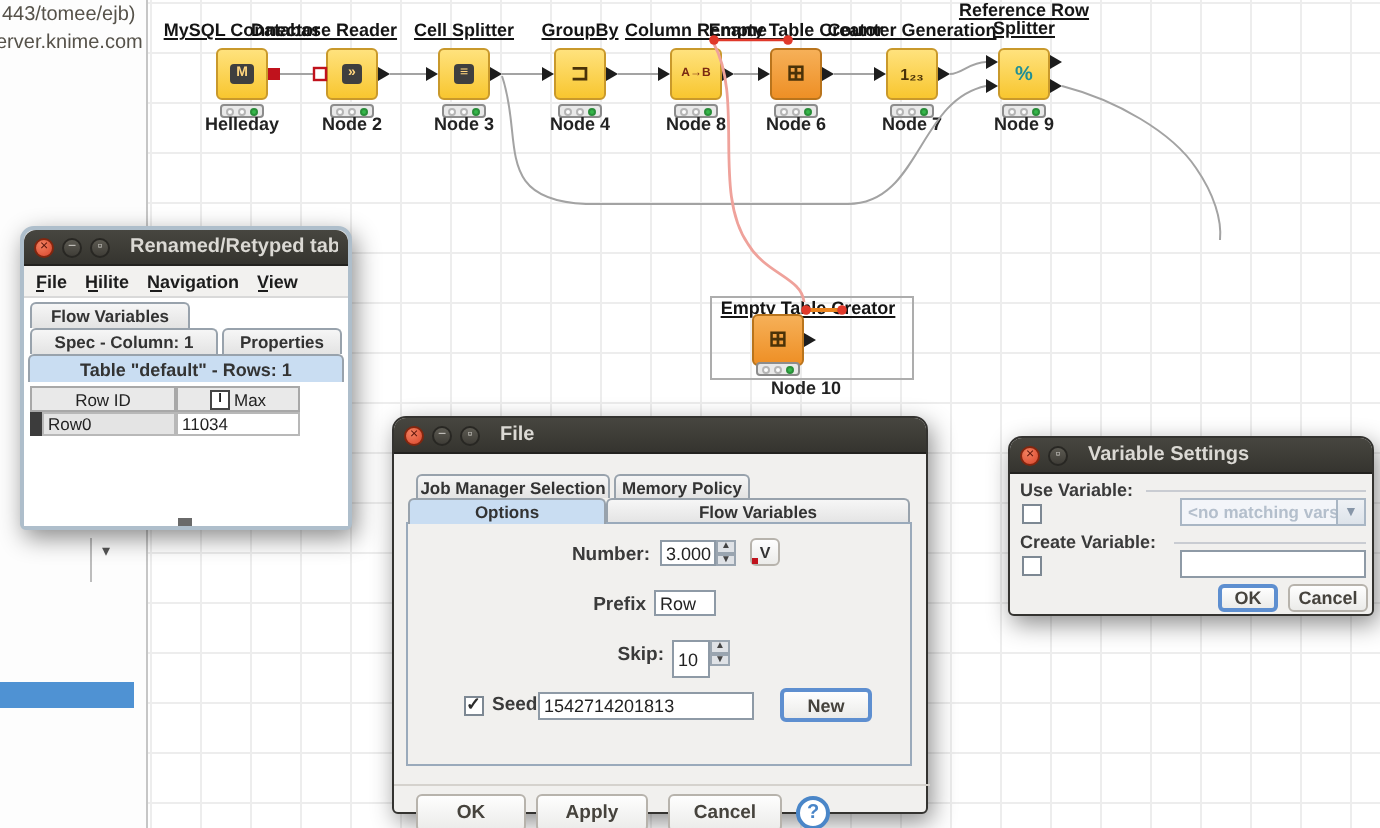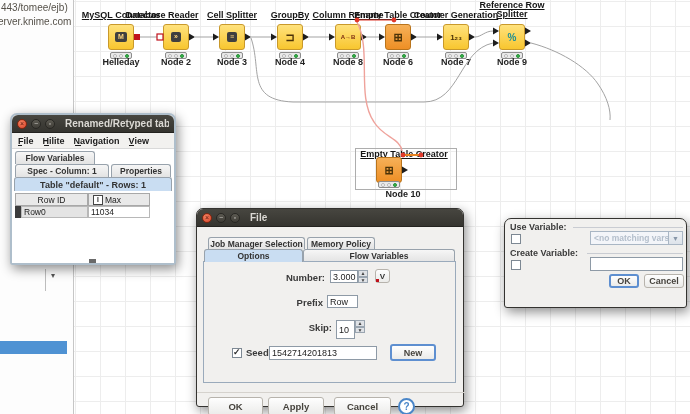--- a/index.html
+++ b/index.html
@@ -243,21 +243,21 @@
       <i class="mn-ul" style="left:32px;width:5px"></i>
       <i class="mn-ul" style="left:63px;width:6px"></i>
       <i class="mn-ul" style="left:117px;width:5px"></i>
     </div>
     <div style="position:relative;height:114px;background:#fff;">
       <div class="mtab" style="left:3px;top:2px;width:80px;height:13px">Flow Variables</div>
       <div class="mtab" style="left:3px;top:15px;width:94px;height:13px">Spec - Column: 1</div>
       <div class="mtab" style="left:99px;top:15px;width:60px;height:13px">Properties</div>
       <div class="mtab sel" style="left:2px;top:28px;width:158px;height:14px;font-size:9px">Table "default" - Rows: 1</div>
       <div class="thc" style="left:3px;top:44px;width:73px;height:13px">Row ID</div>
-      <div class="thc" style="left:76px;top:44px;width:62px;height:13px;justify-content:flex-start;padding-left:4px">
+      <div class="thc" style="left:76px;top:44px;width:62px;height:13px;justify-content:flex-start;padding-left:16px">
         <span class="typebox">I</span>
         <span>Max</span>
       </div>
       <div style="position:absolute;left:3px;top:57px;width:6px;height:12px;background:#3c3c3c"></div>
       <div class="tdc" style="left:9px;top:57px;width:67px;height:12px;background:#e4e4e4">Row0</div>
       <div class="tdc" style="left:76px;top:57px;width:62px;height:12px;background:#fff">11034</div>
       <div style="position:absolute;left:77px;bottom:0px;width:7px;height:4px;background:#6a6a6a"></div>
     </div>
   </div>
 
@@ -301,20 +301,25 @@
 
       <div class="sep" style="left:0;top:165px;width:268px;background:#d5d2cd"></div>
       <div class="gbtn" style="left:11px;top:170px;width:55px;height:19px">OK</div>
       <div class="gbtn" style="left:71px;top:170px;width:56px;height:19px">Apply</div>
       <div class="gbtn" style="left:137px;top:170px;width:57px;height:19px">Cancel</div>
       <div class="helpbtn" style="left:201px;top:171px">?</div>
     </div>
   </div>
 
   <div class="win" style="left:504px;top:218px;width:183px;height:90px;border:1px solid #343330;background:#f1f0ee;z-index:11">
+    <div class="tbar">
+      <span class="wbtn close">×</span>
+      <span class="wbtn dark">▫</span>
+      <span class="ttitle">Variable Settings</span>
+    </div>
     <div style="position:relative;height:72px;">
       <div class="mlabel" style="left:5px;top:3px;font-size:9px">Use Variable:</div>
       <div class="sep" style="left:68px;top:8px;width:110px"></div>
       <div class="cb" style="left:6px;top:15px"></div>
       <div class="combo" style="left:85px;top:12px;width:93px;height:14px">
         <span class="txt">&lt;no matching vars&gt;</span>
         <span class="arr">▼</span>
       </div>
       <div class="mlabel" style="left:5px;top:29px;font-size:9px">Create Variable:</div>
       <div class="sep" style="left:82px;top:34px;width:96px"></div>

